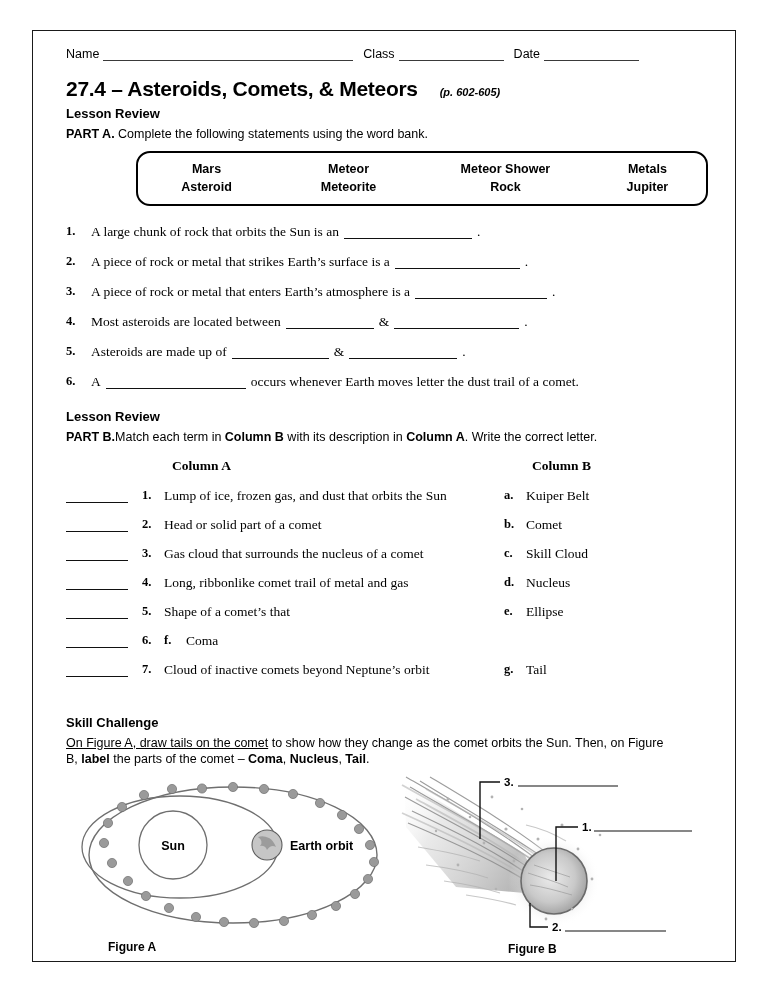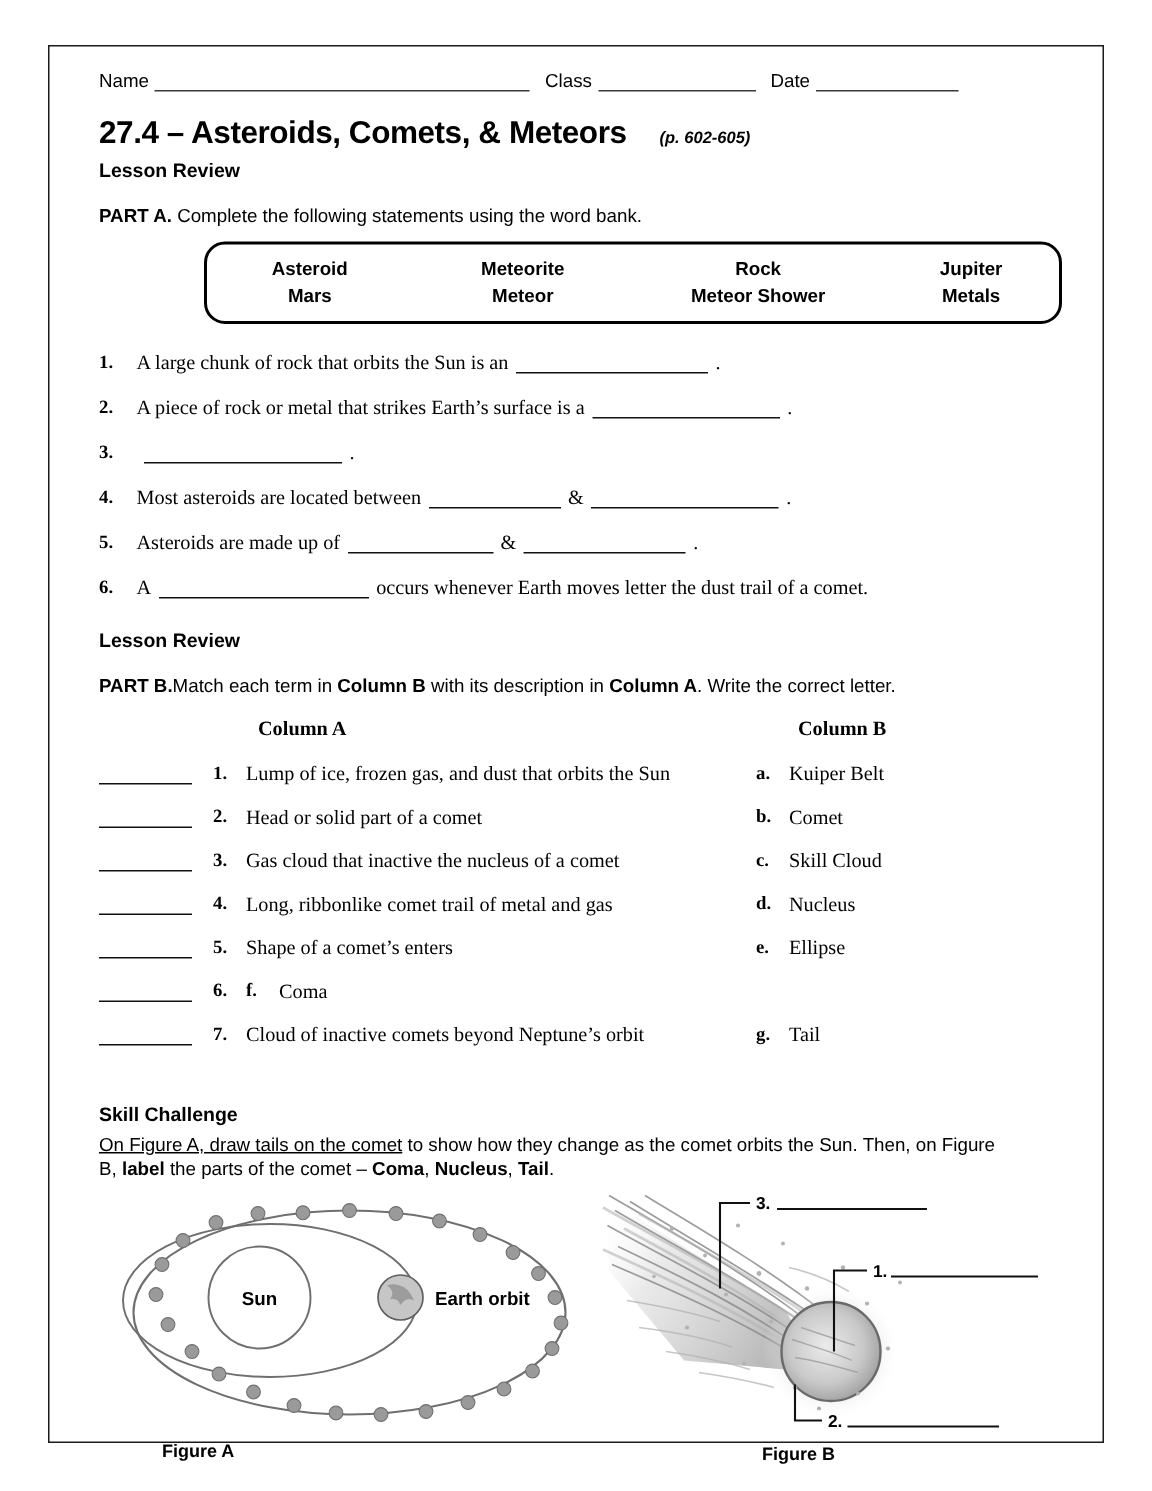--- a/index.html
+++ b/index.html
@@ -76,21 +76,21 @@
   }
   .sec-head {
     font-family: "Liberation Sans", sans-serif;
     font-weight: bold;
     font-size: 13px;
     margin-top: 5px;
   }
   .part-line {
     font-family: "Liberation Sans", sans-serif;
     font-size: 12.5px;
-    margin-top: 16px;
+    margin-top: 6px;
   }
   .part-line b { font-weight: bold; }
 
   
   .wordbank {
     margin: 10px 0 0 70px;
     width: 572px;
     border: 2px solid #000;
     border-radius: 14px;
     padding: 7px 0 8px 0;
@@ -242,30 +242,30 @@
     </div>
 
     <div class="sec-head">Lesson Review</div>
     <div class="part-line">
       <b>PART A.</b>
       <span>Complete the following statements using the word bank.</span>
     </div>
 
     <div class="wordbank">
       <div class="wb-row">
+        <span class="cell c1">Mars</span>
+        <span class="cell c2">Meteor</span>
+        <span class="cell c3">Meteor Shower</span>
+        <span class="cell c4">Metals</span>
+      </div>
+      <div class="wb-row">
         <span class="cell c1">Asteroid</span>
         <span class="cell c2">Meteorite</span>
         <span class="cell c3">Rock</span>
         <span class="cell c4">Jupiter</span>
-      </div>
-      <div class="wb-row">
-        <span class="cell c1">Mars</span>
-        <span class="cell c2">Meteor</span>
-        <span class="cell c3">Meteor Shower</span>
-        <span class="cell c4">Metals</span>
       </div>
     </div>
 
     <div class="qlist">
 
       <div class="qrow">
         <span class="qnum">1.</span>
         <span class="qtext">A large chunk of rock that orbits the Sun is an</span>
         <span class="blank b1"></span>
         <span class="dot">.</span>
@@ -273,20 +273,21 @@
 
       <div class="qrow">
         <span class="qnum">2.</span>
         <span class="qtext">A piece of rock or metal that strikes Earth’s surface is a</span>
         <span class="blank b2"></span>
         <span class="dot">.</span>
       </div>
 
       <div class="qrow">
         <span class="qnum">3.</span>
+        <span class="qtext">A piece of rock or metal that enters Earth’s atmosphere is a</span>
         <span class="blank b3"></span>
         <span class="dot">.</span>
       </div>
 
       <div class="qrow">
         <span class="qnum">4.</span>
         <span class="qtext">Most asteroids are located between</span>
         <span class="blank b4a"></span>
         <span class="dot">&amp;</span>
         <span class="blank b4b"></span>
@@ -332,35 +333,35 @@
       <div class="match-row">
         <span class="mblank"></span>
         <span class="mnum">2.</span>
         <span class="mdesc">Head or solid part of a comet</span>
         <span class="mletter">b.</span>
         <span class="mterm">Comet</span>
       </div>
       <div class="match-row">
         <span class="mblank"></span>
         <span class="mnum">3.</span>
-        <span class="mdesc">Gas cloud that inactive the nucleus of a comet</span>
+        <span class="mdesc">Gas cloud that surrounds the nucleus of a comet</span>
         <span class="mletter">c.</span>
         <span class="mterm">Skill Cloud</span>
       </div>
       <div class="match-row">
         <span class="mblank"></span>
         <span class="mnum">4.</span>
         <span class="mdesc">Long, ribbonlike comet trail of metal and gas</span>
         <span class="mletter">d.</span>
         <span class="mterm">Nucleus</span>
       </div>
       <div class="match-row">
         <span class="mblank"></span>
         <span class="mnum">5.</span>
-        <span class="mdesc">Shape of a comet’s enters</span>
+        <span class="mdesc">Shape of a comet’s that</span>
         <span class="mletter">e.</span>
         <span class="mterm">Ellipse</span>
       </div>
       <div class="match-row">
         <span class="mblank"></span>
         <span class="mnum">6.</span>
         <span class="mletter">f.</span>
         <span class="mterm">Coma</span>
       </div>
       <div class="match-row">

